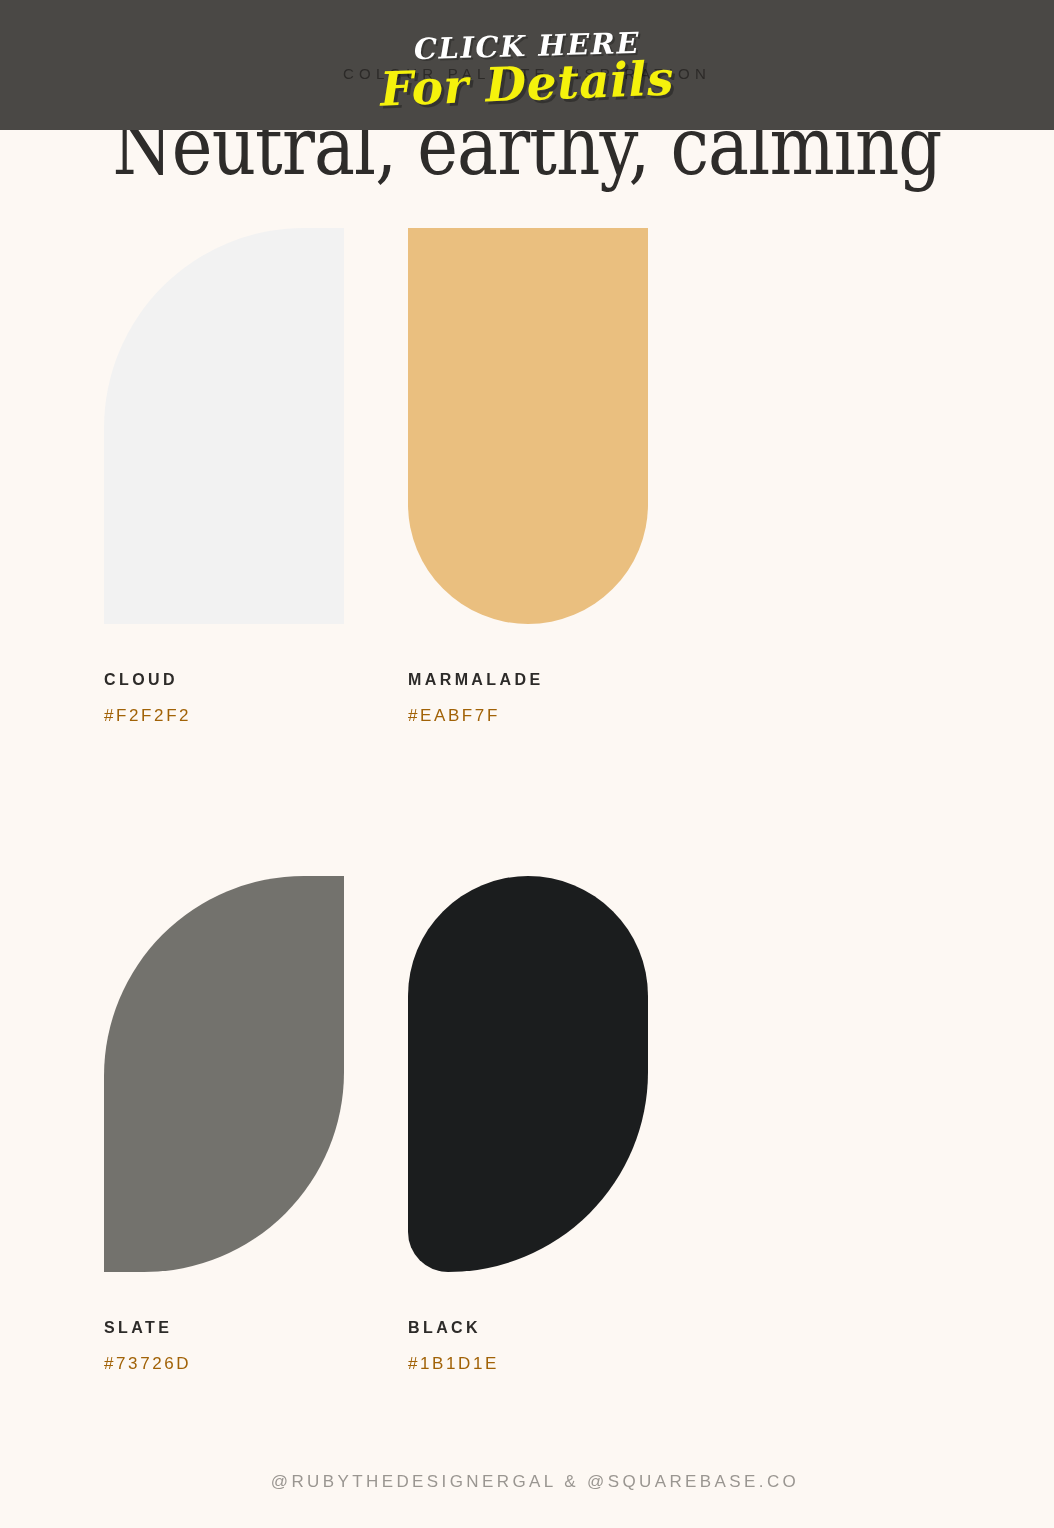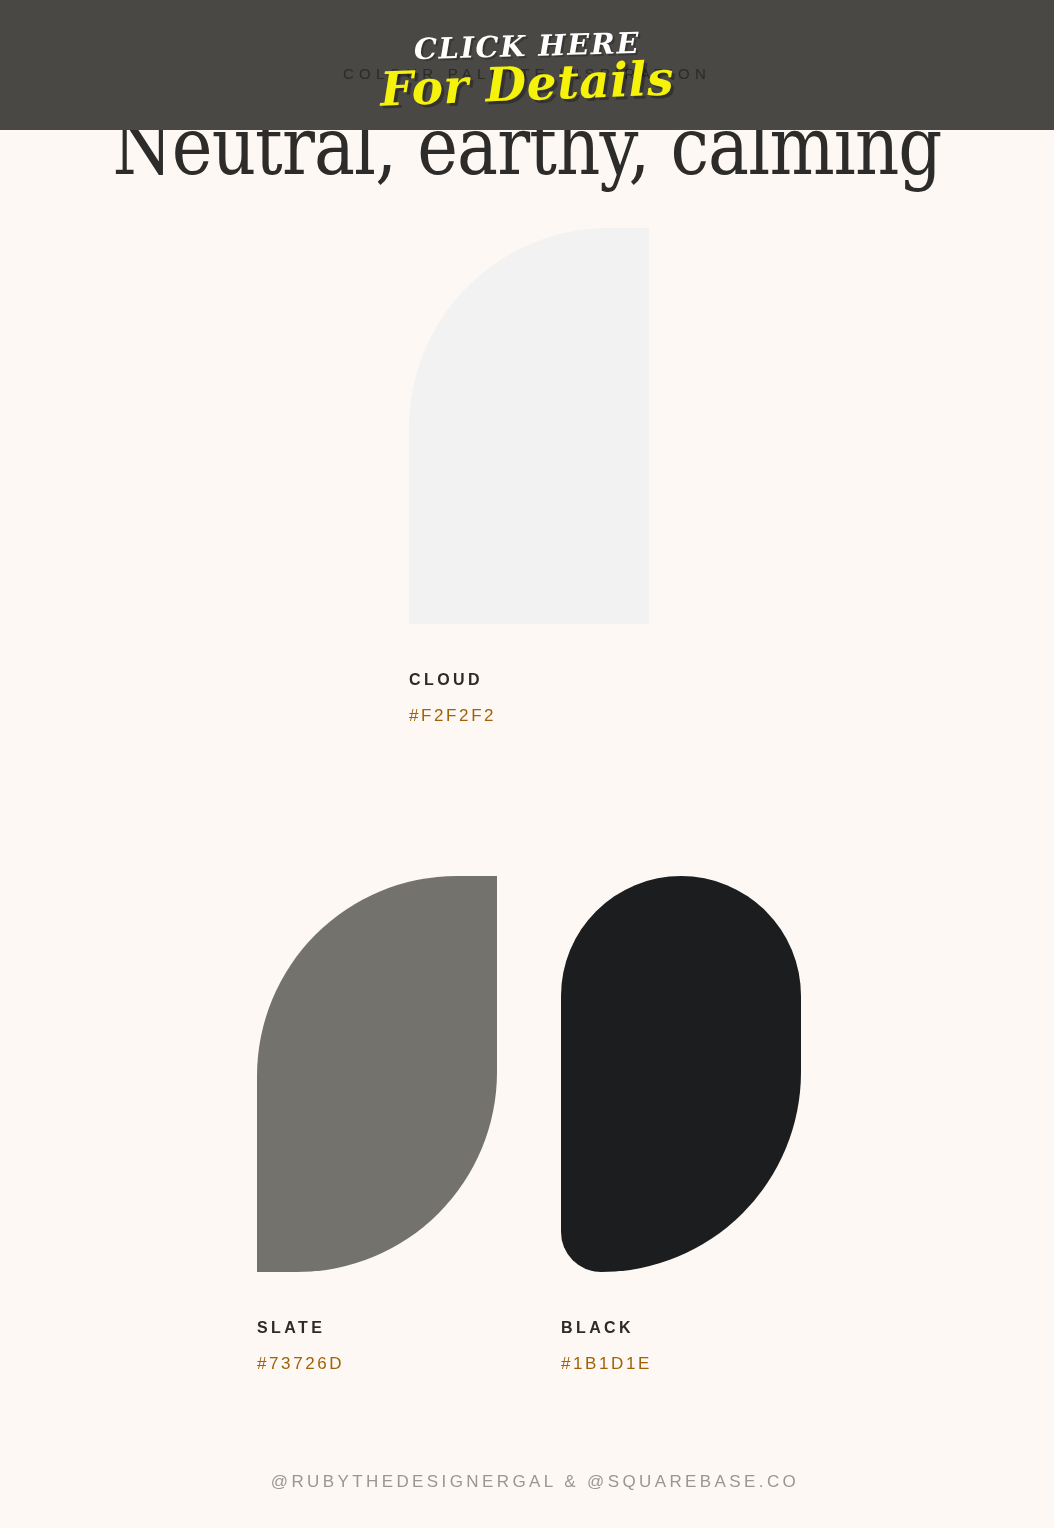--- a/index.html
+++ b/index.html
@@ -110,21 +110,20 @@
     top: 228px;
     left: 104px;
     width: 850px;
     z-index: 5;
   }
 
   .row {
     display: flex;
     gap: 64px;
     margin-bottom: 0;
-    justify-content: center;
   }
 
   .row + .row { margin-top: 150px; }
 
   .cell {
     width: 240px;
   }
 
   .swatch {
     width: 240px;
@@ -180,20 +179,25 @@
 
 <div class="title">Neutral, earthy, calming</div>
 
 <div class="grid">
     <div class="row">
       <div class="cell">
         <div class="swatch shape-cloud" style="background: rgb(242, 242, 242);"></div>
         <div class="swatch-name">CLOUD</div>
         <div class="swatch-hex">#F2F2F2</div>
       </div>
+      <div class="cell">
+        <div class="swatch shape-marmalade" style="background: rgb(234, 191, 127);"></div>
+        <div class="swatch-name">MARMALADE</div>
+        <div class="swatch-hex">#EABF7F</div>
+      </div>
     </div>
     <div class="row">
       <div class="cell">
         <div class="swatch shape-slate" style="background: rgb(115, 114, 109);"></div>
         <div class="swatch-name">SLATE</div>
         <div class="swatch-hex">#73726D</div>
       </div>
       <div class="cell">
         <div class="swatch shape-black" style="background: rgb(27, 29, 30);"></div>
         <div class="swatch-name">BLACK</div>

